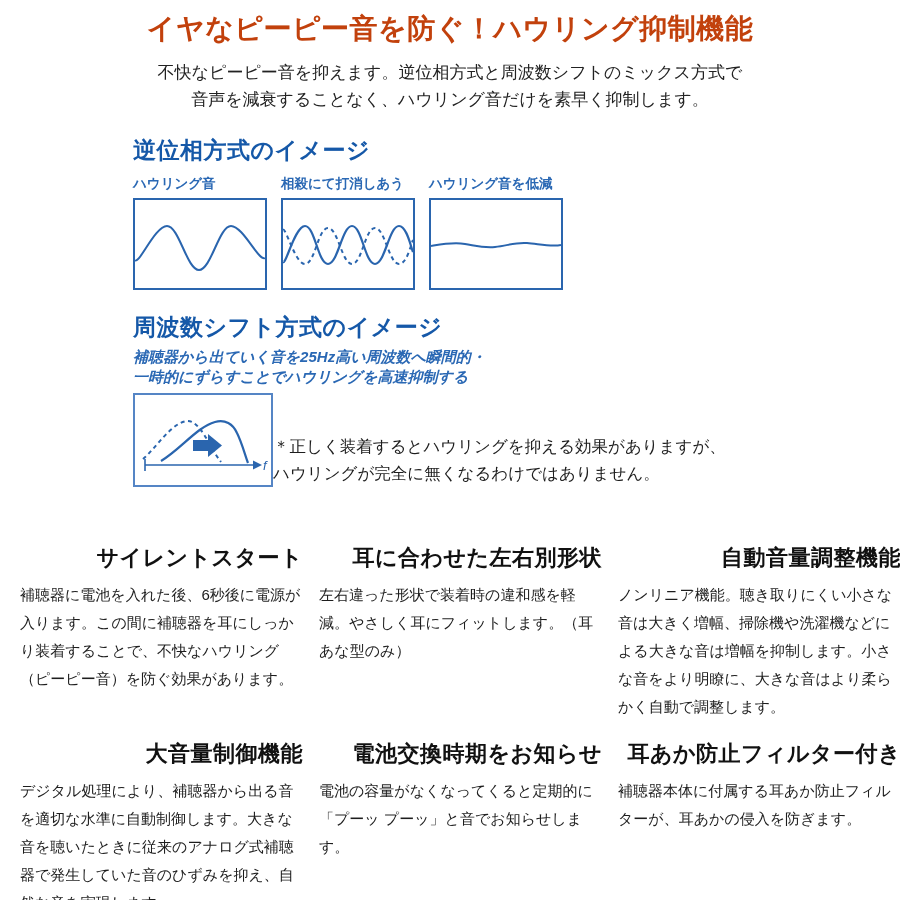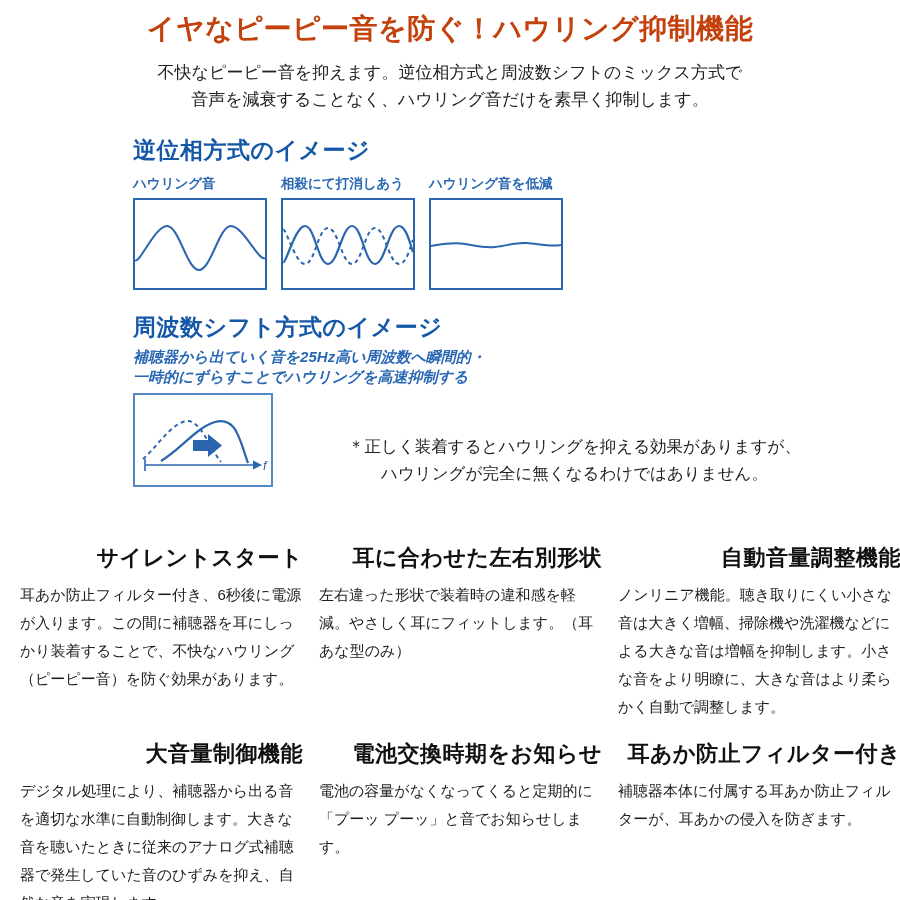--- a/index.html
+++ b/index.html
@@ -21,21 +21,21 @@
   .fig-row { display:flex; gap:32px; margin-top:9px; }
   .fig { width:116px; }
   .fig-label { color:#2a68b4; font-size:13.5px; font-weight:bold; margin-bottom:5px; white-space:nowrap; }
   .wave-box { width:134px; height:92px; border:2px solid #2a65ae; background:#fff; }
   .wave-box svg { display:block; }
 
   .shift-desc { color:#2a68b4; font-size:15px; line-height:20px; margin-top:4px; font-weight:bold;font-style:italic; }
   .shift-row { display:flex; margin-top:6px; }
   .freq-box { width:140px; height:94px; border:2px solid #5585c5; background:#fff; }
   .freq-box svg { display:block; }
-  .note { flex:1; text-align:center; padding-right:24px; margin-top:40px; font-size:16.5px; line-height:27px; color:#1d1d1d; font-weight:500; }
+  .note { flex:1; text-align:left; padding-right:24px; margin-top:40px; font-size:16.5px; line-height:27px; color:#1d1d1d; font-weight:500; }
 
   .features {
     display:grid; grid-template-columns:repeat(3, 283px);
     column-gap:16px; row-gap:18px;
     padding:0 16px 0 20px; margin-top:56px;
   }
   .feature h3 { margin:0 0 8px; text-align:right; font-size:22px; font-weight:bold; color:#111; letter-spacing:0.5px; }
   .feature p { margin:0; font-size:15px; line-height:28px; color:#1d1d1d; }
 </style>
 </head>
@@ -114,21 +114,21 @@
       <div>＊正しく装着するとハウリングを抑える効果がありますが、</div>
       <div>ハウリングが完全に無くなるわけではありません。</div>
     </div>
   </div>
 </div>
 
 <div class="features">
 
   <div class="feature">
     <h3>サイレントスタート</h3>
-    <p>耳あか防止フィルター付き、6秒後に電源が入ります。この間に補聴器を耳にしっかり装着することで、不快なハウリング（ピーピー音）を防ぐ効果があります。</p>
+    <p>補聴器に電池を入れた後、6秒後に電源が入ります。この間に補聴器を耳にしっかり装着することで、不快なハウリング（ピーピー音）を防ぐ効果があります。</p>
   </div>
 
   <div class="feature">
     <h3>耳に合わせた左右別形状</h3>
     <p>左右違った形状で装着時の違和感を軽減。やさしく耳にフィットします。（耳あな型のみ）</p>
   </div>
 
   <div class="feature">
     <h3>自動音量調整機能</h3>
     <p>ノンリニア機能。聴き取りにくい小さな音は大きく増幅、掃除機や洗濯機などによる大きな音は増幅を抑制します。小さな音をより明瞭に、大きな音はより柔らかく自動で調整します。</p>

